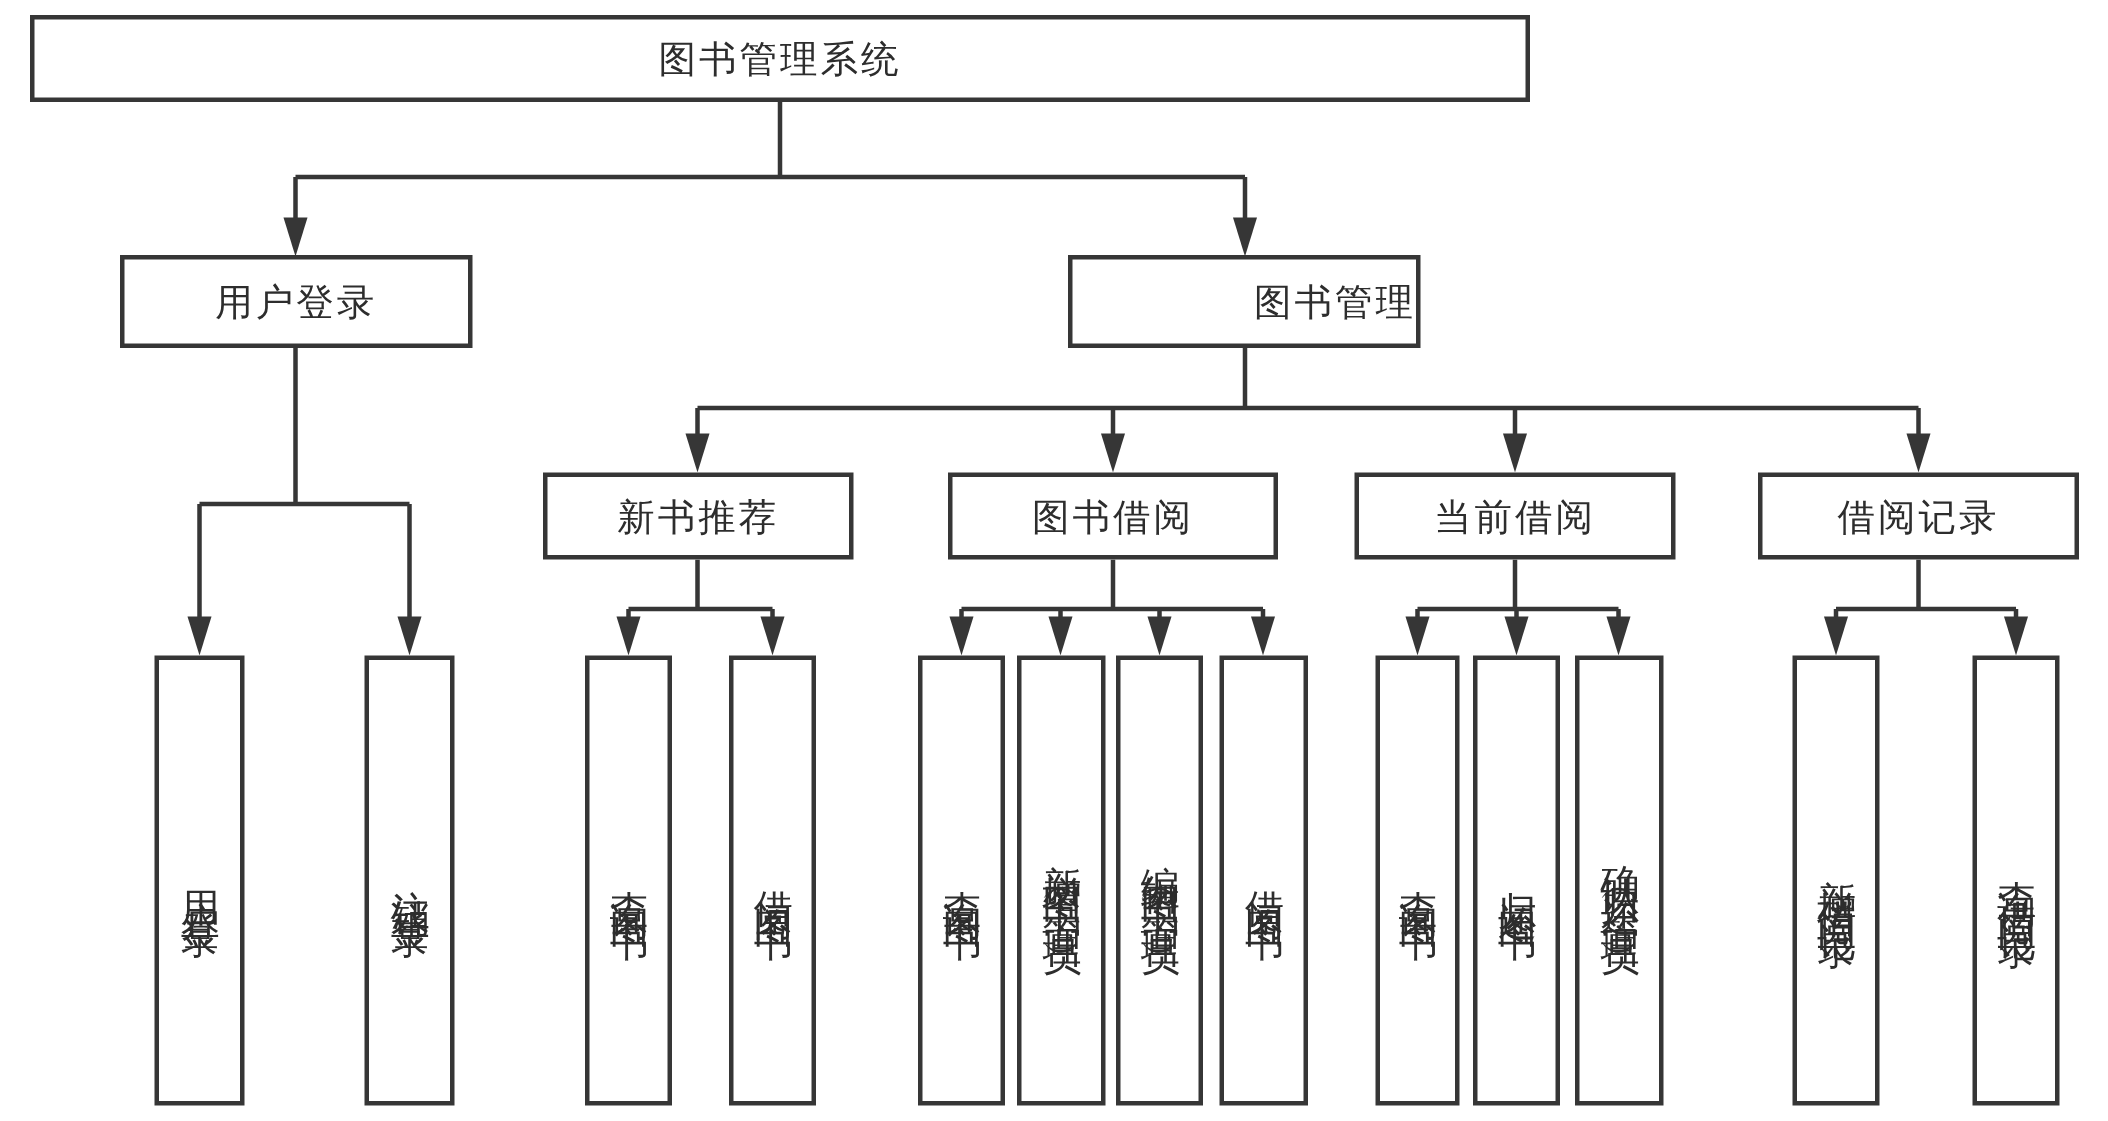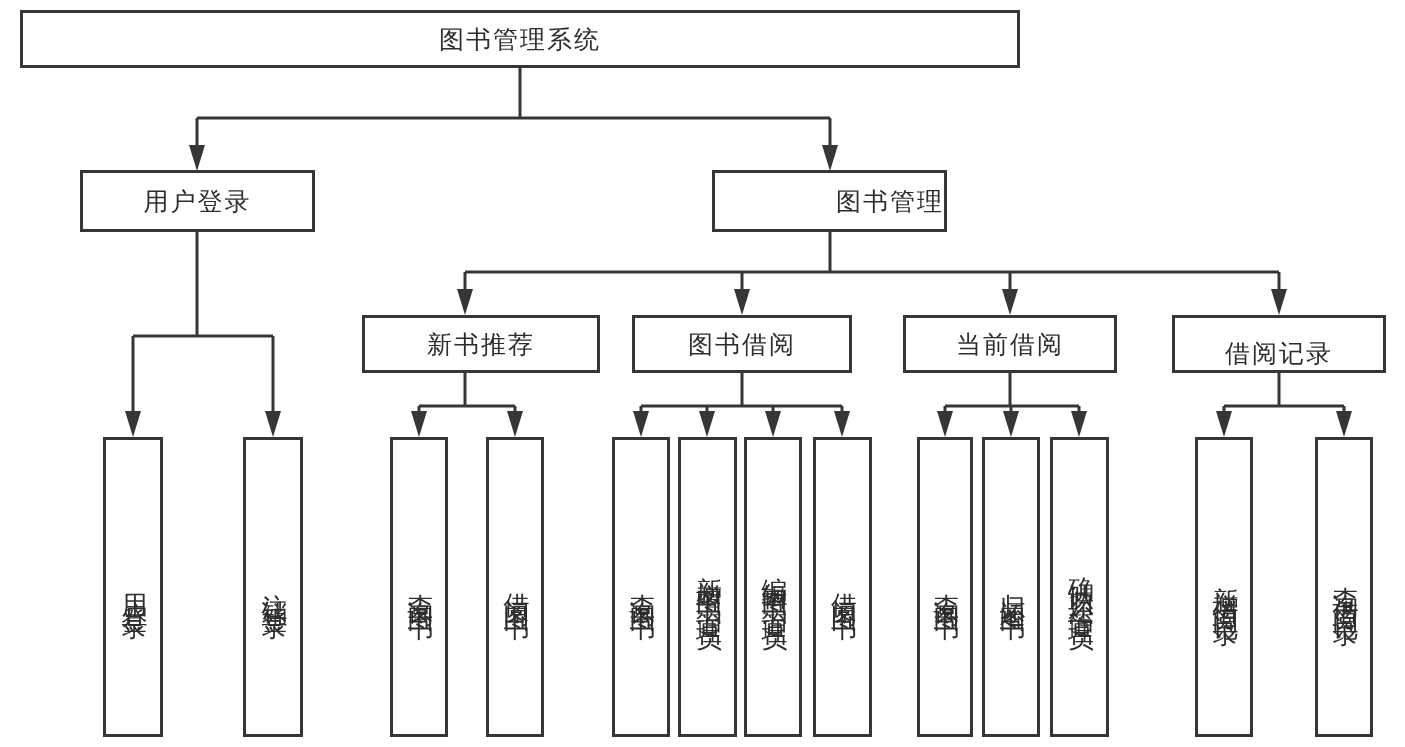--- a/index.html
+++ b/index.html
@@ -1,21 +1,21 @@
 <!DOCTYPE html>
 <html><head>
 <meta charset="utf-8">
 <style>
   html, body { margin: 0; padding: 0; background: #ffffff; }
   .stage {
     position: relative;
     width: 1405px;
     height: 747px;
     background: #ffffff;
-    font-family: Liberation Mono, monospace;
+    font-family: Liberation Serif, serif;
     overflow: hidden;
   }
   .connectors {
     position: absolute;
     left: 0; top: 0;
     width: 1405px; height: 747px;
     pointer-events: none;
   }
   .box {
     position: absolute;
@@ -122,30 +122,30 @@
     <span class="label">图书管理系统</span>
   </div>
 
   <div class="box h" style="left:80px; top:170px; width:235px; height:62px;">
     <span class="label">用户登录</span>
   </div>
   <div class="box h" style="left:712px; top:170px; width:235px; height:62px;justify-content:flex-end;">
     <span class="label">图书管理</span>
   </div>
 
-  <div class="box h" style="left:362px; top:315px; width:238px; height:58px;">
+  <div class="box h" style="left:362px; top:315px; width:207px; height:58px;">
     <span class="label">新书推荐</span>
   </div>
   <div class="box h" style="left:632px; top:315px; width:220px; height:58px;">
     <span class="label">图书借阅</span>
   </div>
   <div class="box h" style="left:903px; top:315px; width:214px; height:58px;">
     <span class="label">当前借阅</span>
   </div>
-  <div class="box h" style="left:1172px; top:315px; width:214px; height:58px;align-items:flex-end;">
+  <div class="box h" style="left:1172px; top:315px; width:214px; height:58px;">
     <span class="label">借阅记录</span>
   </div>
 
   <div class="box v" style="left:103px; top:437px; width:60px; height:300px;">
     <span class="label">用户登录</span>
   </div>
   <div class="box v" style="left:243px; top:437px; width:60px; height:300px;">
     <span class="label">注销登录</span>
   </div>
 

